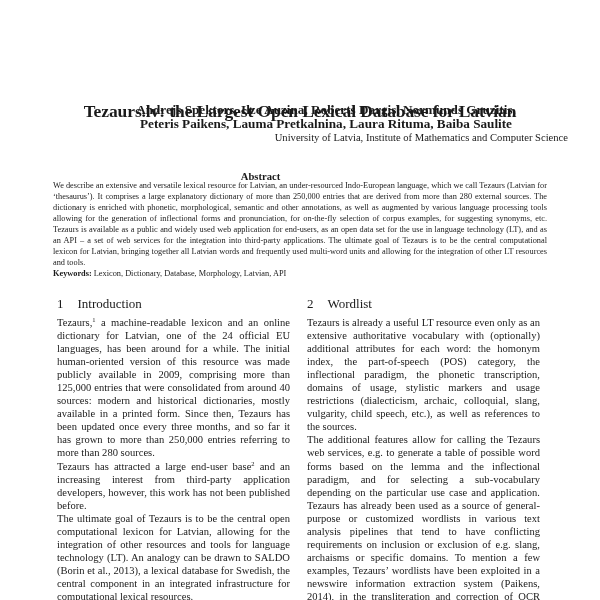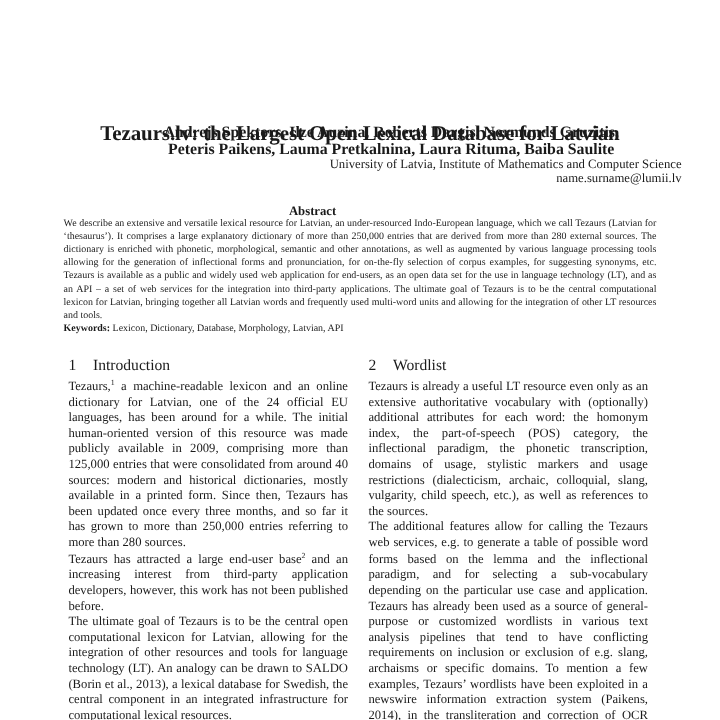--- a/index.html
+++ b/index.html
@@ -51,21 +51,20 @@
 
 <div class="title">Tezaurs.lv: the Largest Open Lexical Database for Latvian</div>
 
 <div class="authors">
   <div>Andrejs Spektors, Ilze Auzina, Roberts Dargis, Normunds Gruzitis,</div>
   <div>Peteris Paikens, Lauma Pretkalnina, Laura Rituma, Baiba Saulite</div>
 </div>
 
 <div class="affil">
   <div>University of Latvia, Institute of Mathematics and Computer Science</div>
-  <div>name.surname@lumii.lv</div>
 </div>
 
 <div class="abstract-head">Abstract</div>
 
 <div class="abstract">
   <p>We describe an extensive and versatile lexical resource for Latvian, an under-resourced Indo-European language, which we call Tezaurs (Latvian for ‘thesaurus’). It comprises a large explanatory dictionary of more than 250,000 entries that are derived from more than 280 external sources.  The dictionary is enriched with phonetic, morphological, semantic and other annotations, as well as augmented by various language processing tools allowing for the generation of inflectional forms and pronunciation, for on-the-fly selection of corpus examples, for suggesting synonyms, etc. Tezaurs is available as a public and widely used web application for end-users, as an open data set for the use in language technology (LT), and as an API – a set of web services for the integration into third-party applications.  The ultimate goal of Tezaurs is to be the central computational lexicon for Latvian, bringing together all Latvian words and frequently used multi-word units and allowing for the integration of other LT resources and tools.</p>
   <p class="keywords"><b>Keywords:</b>&nbsp;<span>Lexicon, Dictionary, Database, Morphology, Latvian, API</span></p>
 </div>
 
 <div class="col left">

